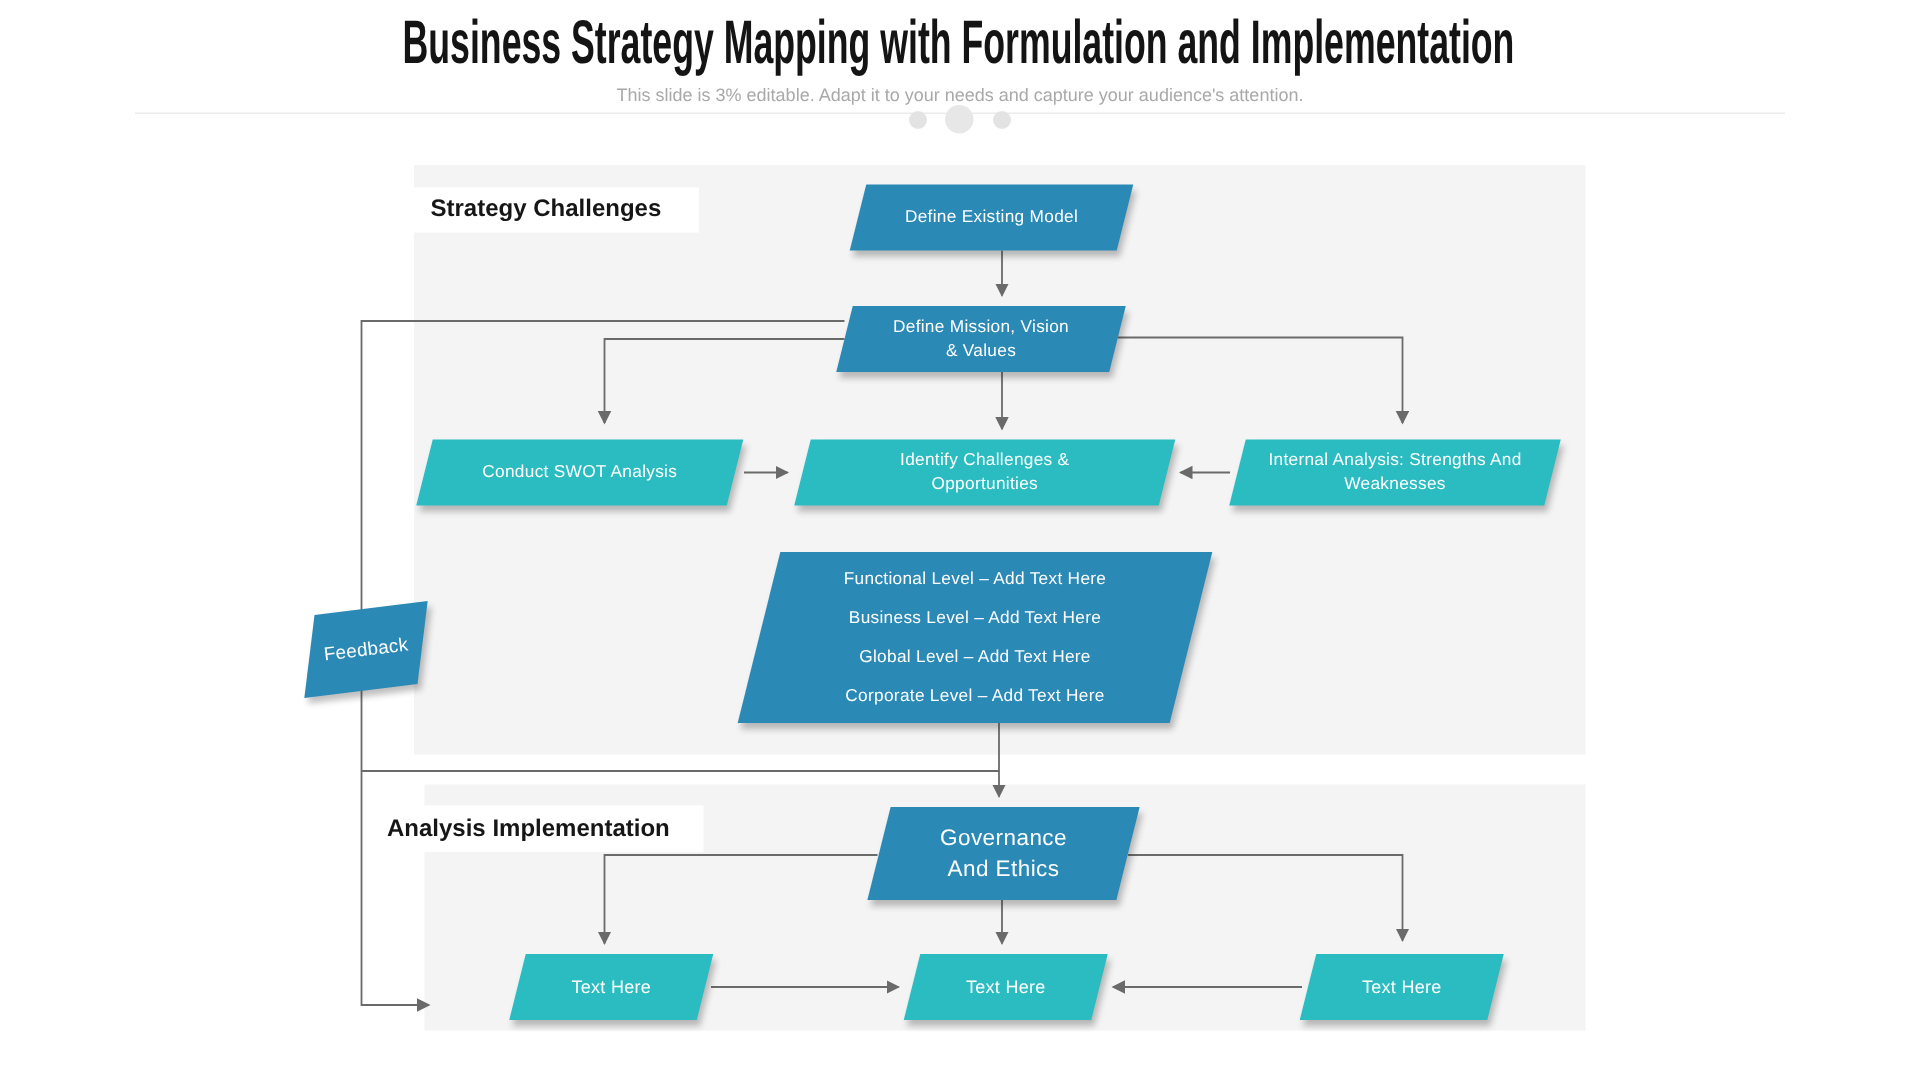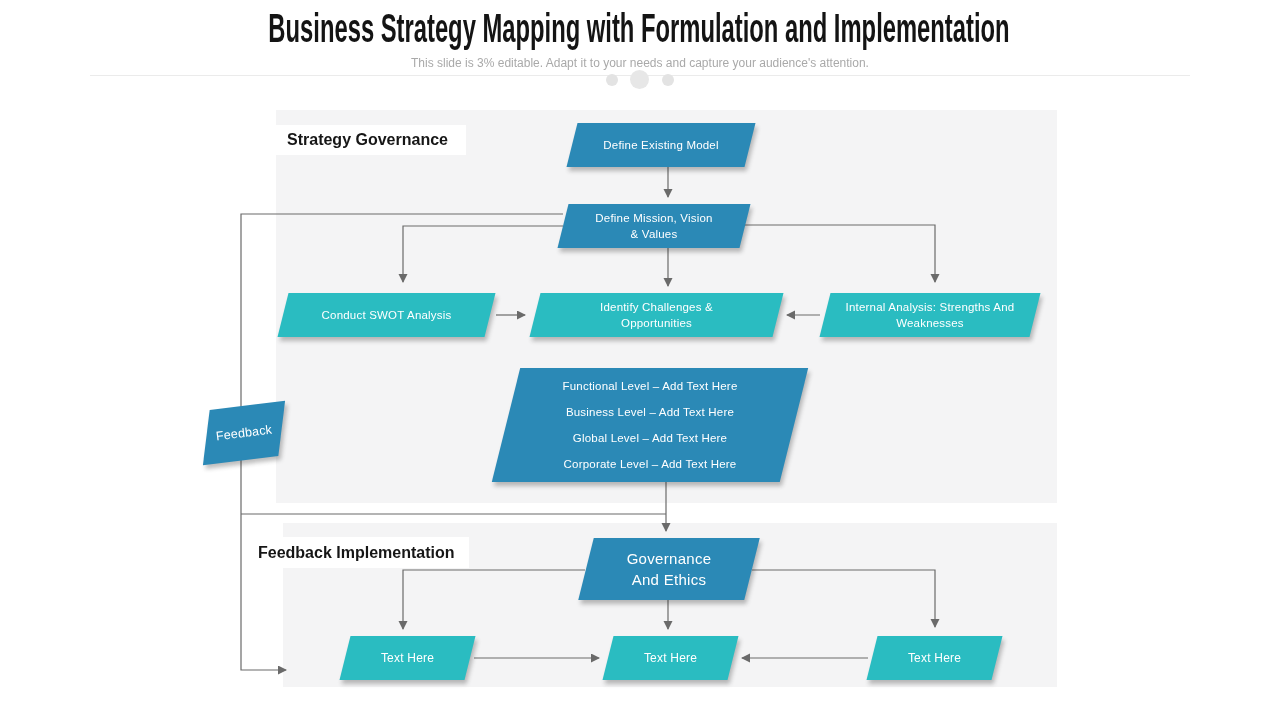--- a/index.html
+++ b/index.html
@@ -49,24 +49,24 @@
   <div class="subtitle">This slide is 3% editable. Adapt it to your needs and capture your audience's attention.</div>
   <div class="divider"></div>
   <span class="dot small" style="left:606px;"></span>
   <span class="dot big" style="left:630px;"></span>
   <span class="dot small" style="left:662px;"></span>
 
   <div class="panel" style="left:276px;top:110px;width:781px;height:393px;"></div>
   <div class="panel" style="left:283px;top:523px;width:774px;height:164px;"></div>
 
   <div class="label-band" style="left:276px;top:125px;width:190px;height:30px;">
-    <span>Strategy Governance</span>
+    <span>Strategy Challenges</span>
   </div>
   <div class="label-band" style="left:247px;top:537px;width:222px;height:31px;">
-    <span>Feedback Implementation</span>
+    <span>Analysis Implementation</span>
   </div>
 
   <svg class="wires" width="1280" height="720" viewBox="0 0 1280 720">
     <defs>
       <marker id="ah" markerWidth="10" markerHeight="10" refX="8" refY="4.5" orient="auto" markerUnits="userSpaceOnUse">
         <path d="M0,0 L9,4.5 L0,9 Z" fill="#6A6A6A"></path>
       </marker>
     </defs>
     <g fill="none" stroke="#6A6A6A" stroke-width="1.2">
 

